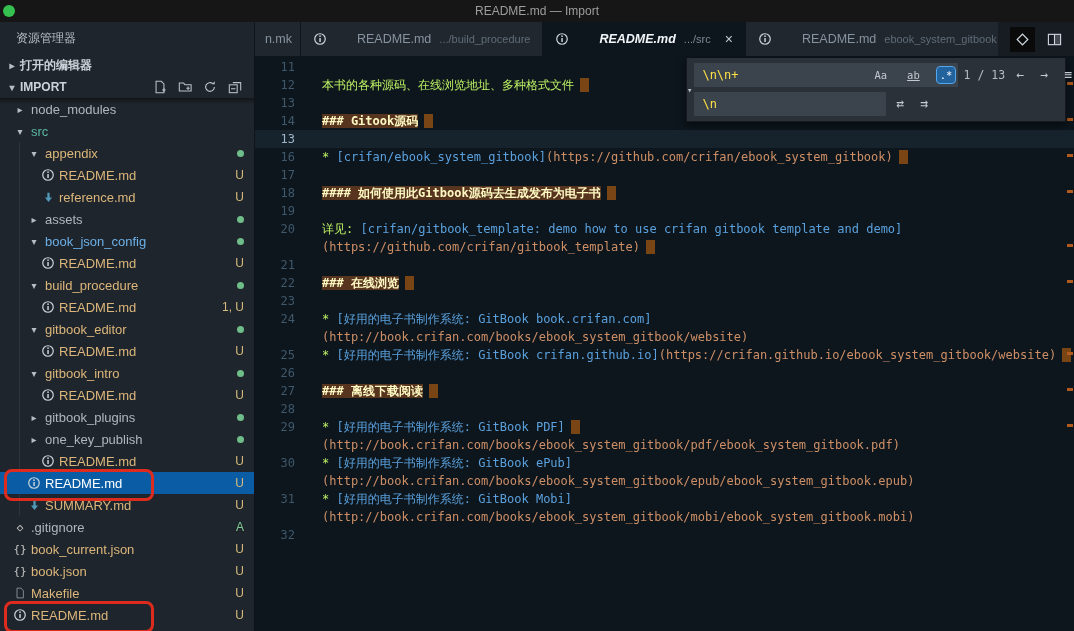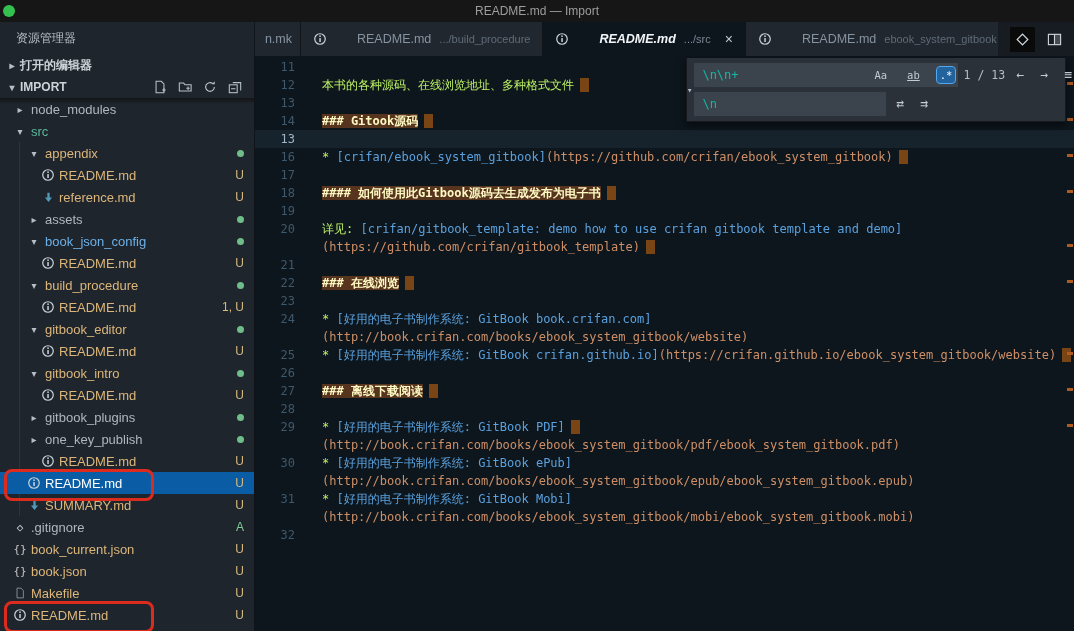--- a/index.html
+++ b/index.html
@@ -105,21 +105,21 @@
     position:absolute; top:2px; right:8px; width:380px; z-index:5;
     background:#2a3138; border:1px solid #15191d; border-top:none;
     box-shadow:0 3px 8px rgba(0,0,0,.55); display:flex;
   }
   .fw-toggle { width:14px; display:flex; align-items:center; justify-content:center;
                color:#b7bec5; font-size:9px; cursor:pointer; }
   .fw-body { flex:1; padding:4px 6px 5px 2px; display:flex; flex-direction:column; gap:4px; }
   .fw-row { display:flex; align-items:center; height:25px; gap:4px; }
   .fw-input { flex:0 0 192px; display:flex; align-items:center; background:#3b434c; height:24px; padding:0 3px 0 6px; }
   .fw-input input {
-    background:transparent; border:none; outline:none; color:#14b8a6;
+    background:transparent; border:none; outline:none; color:#fde047;
     font-family:"DejaVu Sans Mono","Liberation Mono", monospace; font-size:12px; flex:1; min-width:0;
   }
   .opt { font-size:10.5px; color:#c3cad1; padding:2px 3px; border-radius:3px; margin-left:14px;
          font-family:"DejaVu Sans Mono", monospace; cursor:pointer; }
   .opt.uline { text-decoration:underline; }
   .opt.active { background:#22639e; outline:1px solid #52a7f0; color:#fff; }
   .fw-count { font-size:11.5px; color:#b6bdc4; min-width:44px; text-align:center; }
   .fw-btn { width:20px; height:20px; display:flex; align-items:center; justify-content:center;
             color:#c3cad1; font-size:13px; border-radius:3px; cursor:pointer; }
 

